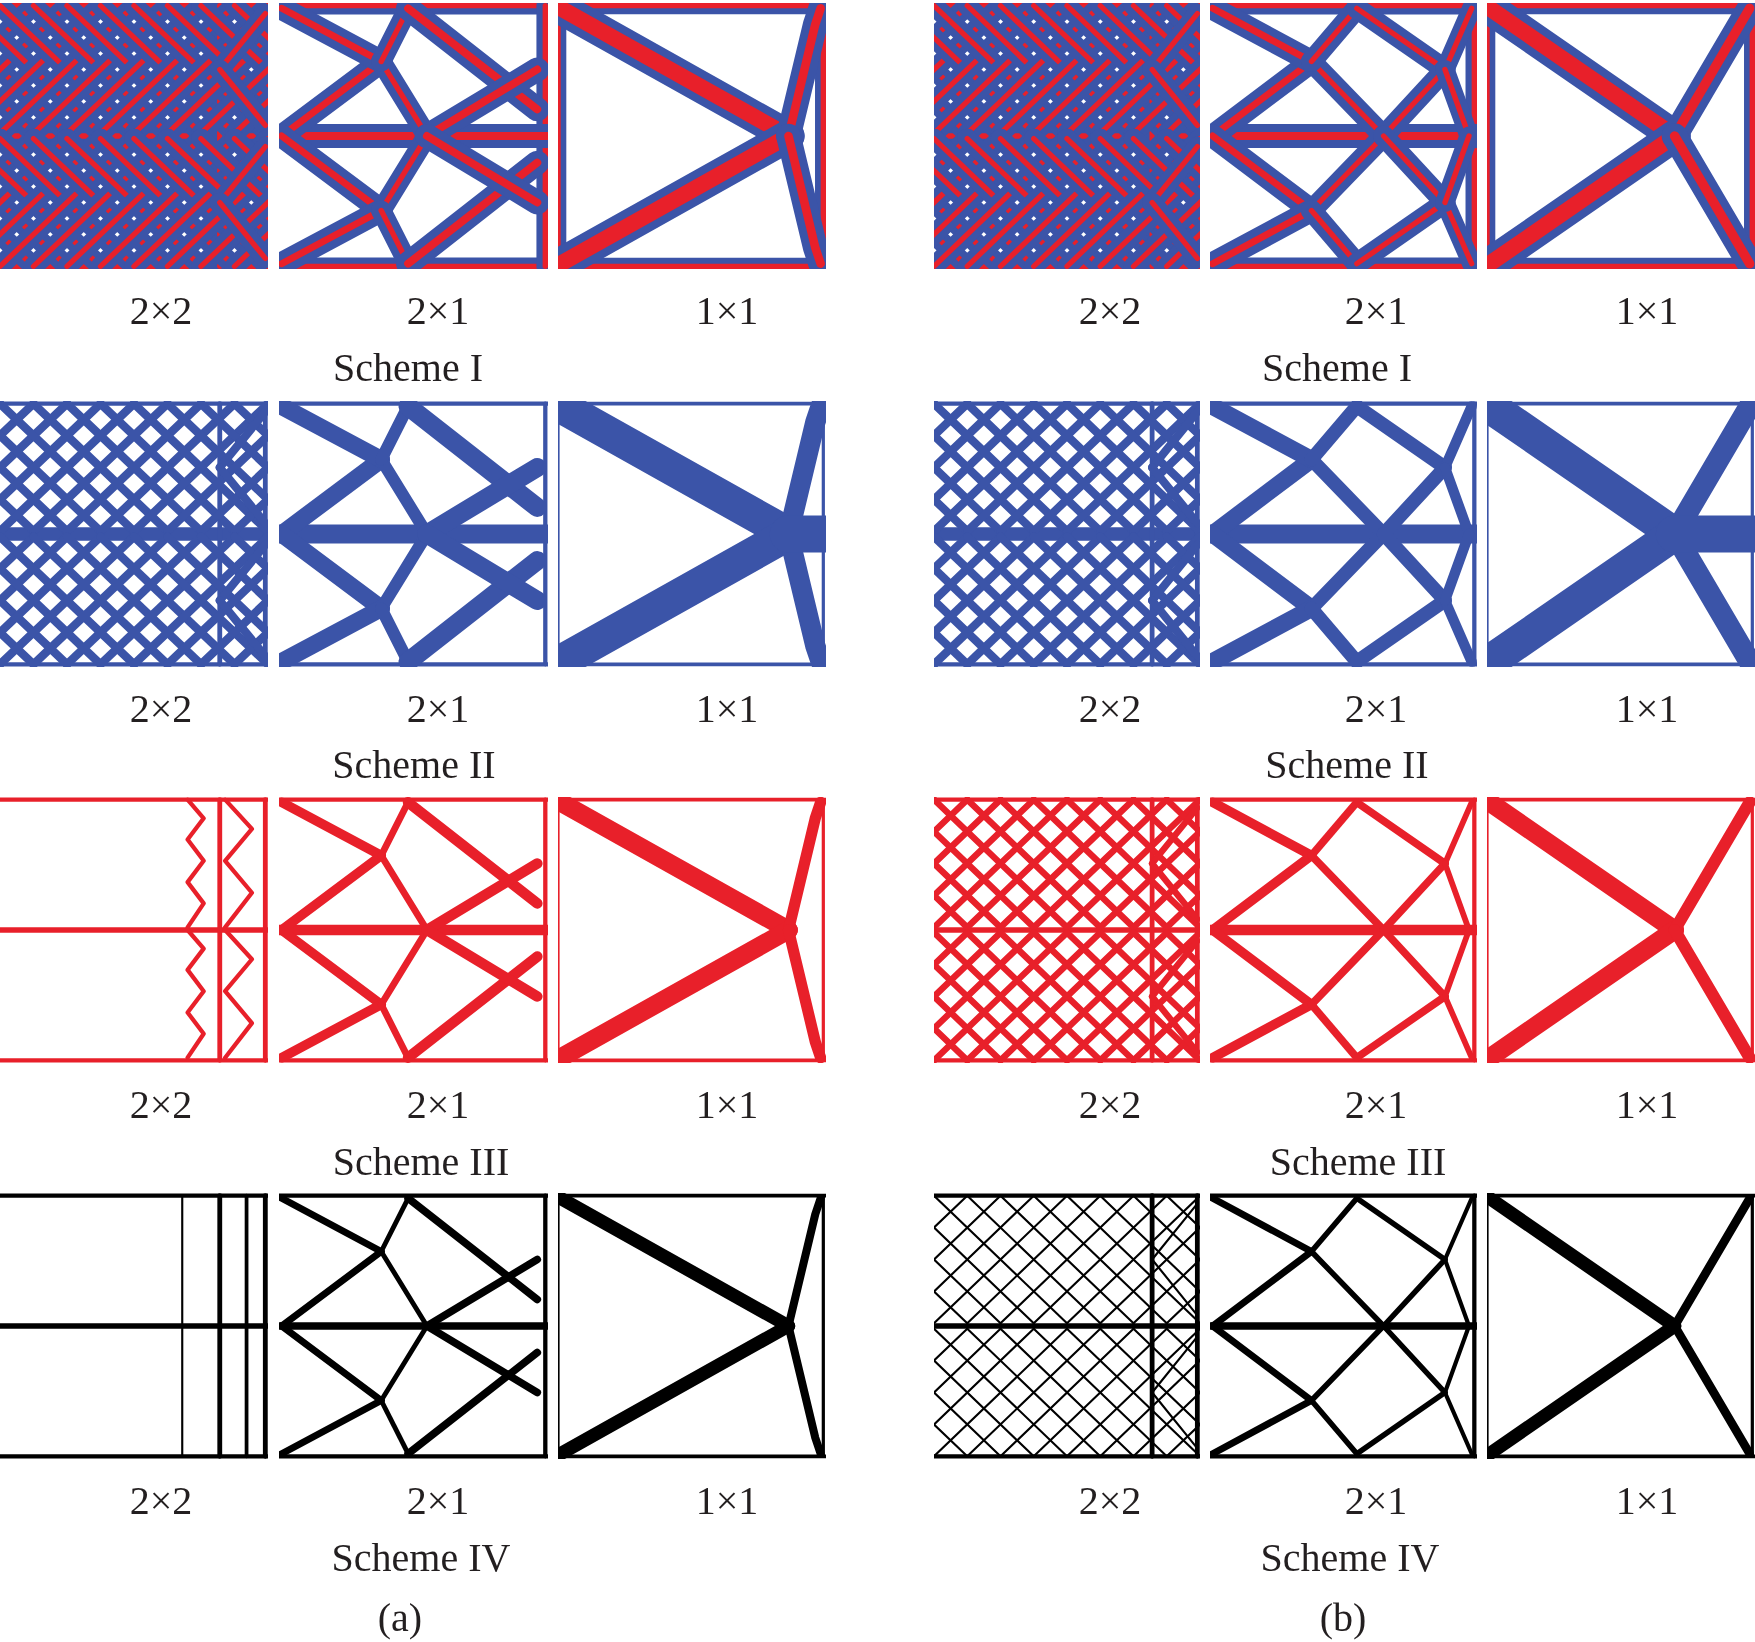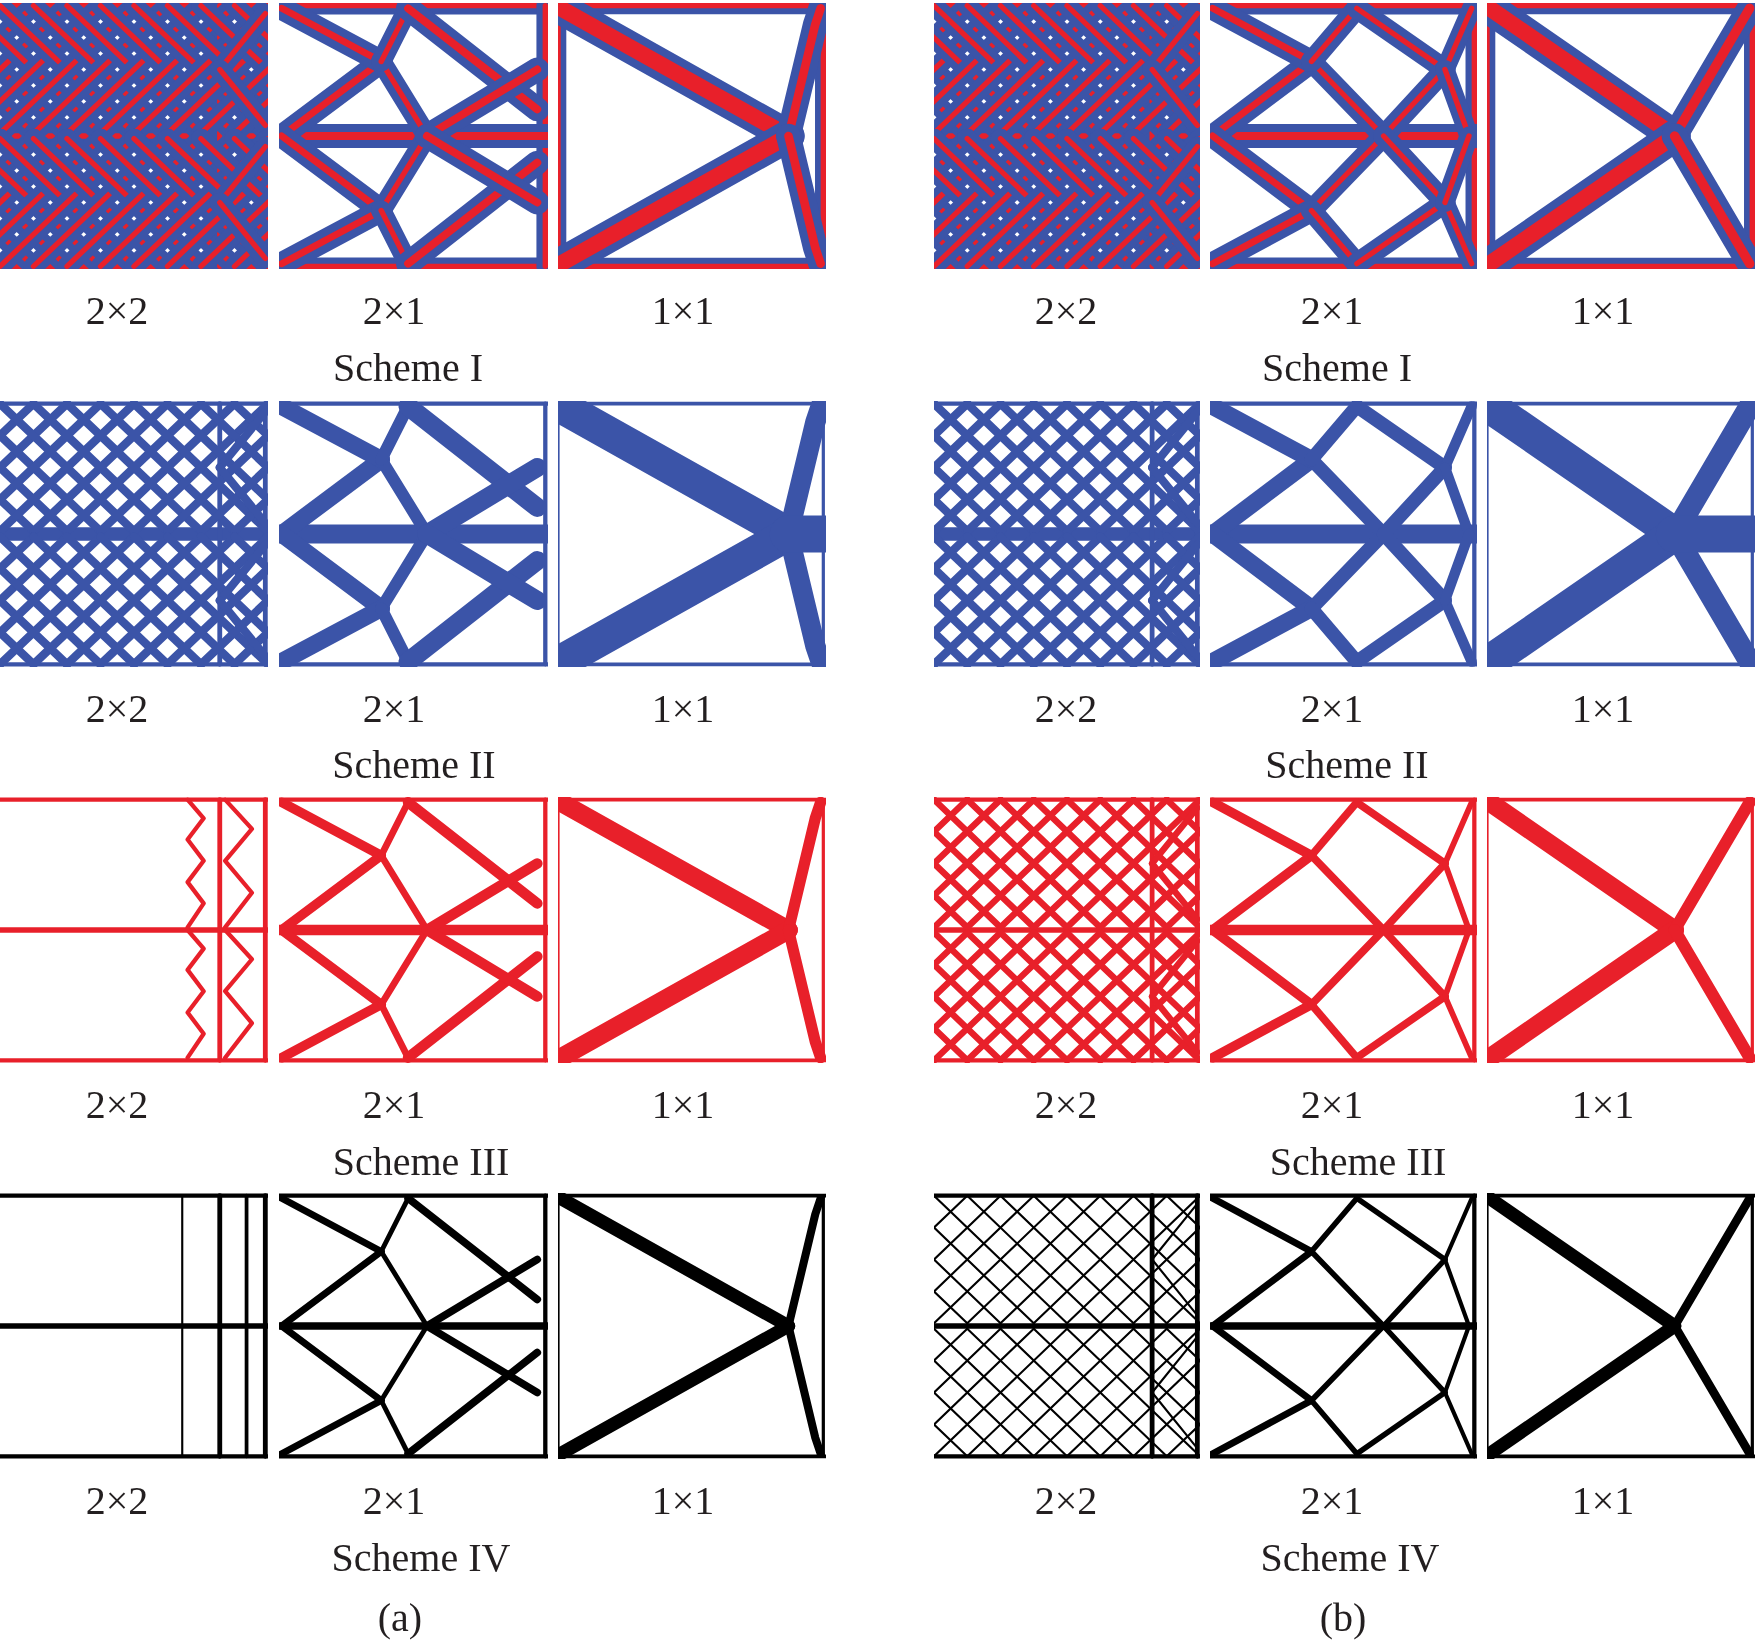--- a/index.html
+++ b/index.html
@@ -1,21 +1,21 @@
 <!DOCTYPE html>
 <html><head>
 <meta charset="utf-8">
 <style>
   html, body { margin: 0; padding: 0; background: #ffffff; }
   body { width: 1755px; height: 1642px; position: relative; overflow: hidden;
          font-family: "Liberation Serif", "DejaVu Serif", serif; color: #231f20; }
   .panel { position: absolute; background: #fff; }
   .panel svg { display: block; width: 100%; height: 100%; }
   .lbl { position: absolute; font-size: 40px; line-height: 40px; text-align: center;
-         transform: translateX(-50%); white-space: nowrap; }
+         transform: translateX(-50%); white-space: nowrap; margin-left: 44px; }
   .scheme { position: absolute; font-size: 40px; line-height: 40px; text-align: left;
             transform: translateX(-50%); white-space: nowrap; }
   .sub { position: absolute; font-size: 40px; line-height: 40px; transform: translateX(-50%); }
 </style>
 </head>
 <body>
 
 <div id="figure">
     <div class="panel" style="left: 0px; top: 3px; width: 268px; height: 266px;">
       <svg viewBox="0 0 100 100" preserveAspectRatio="none">

